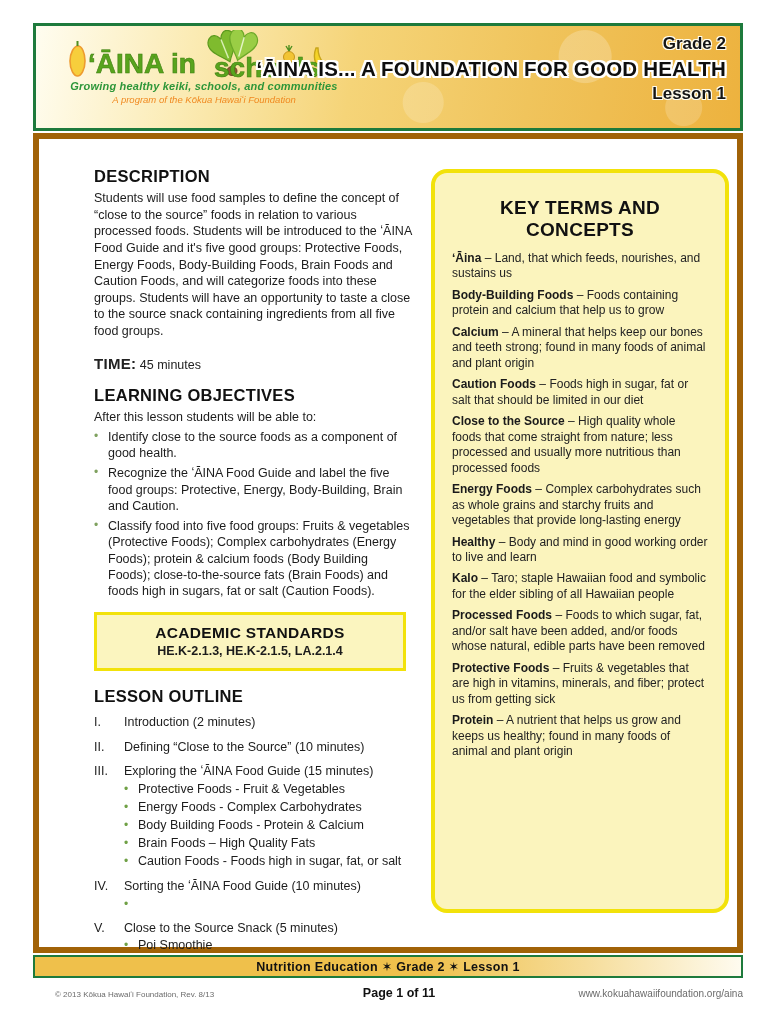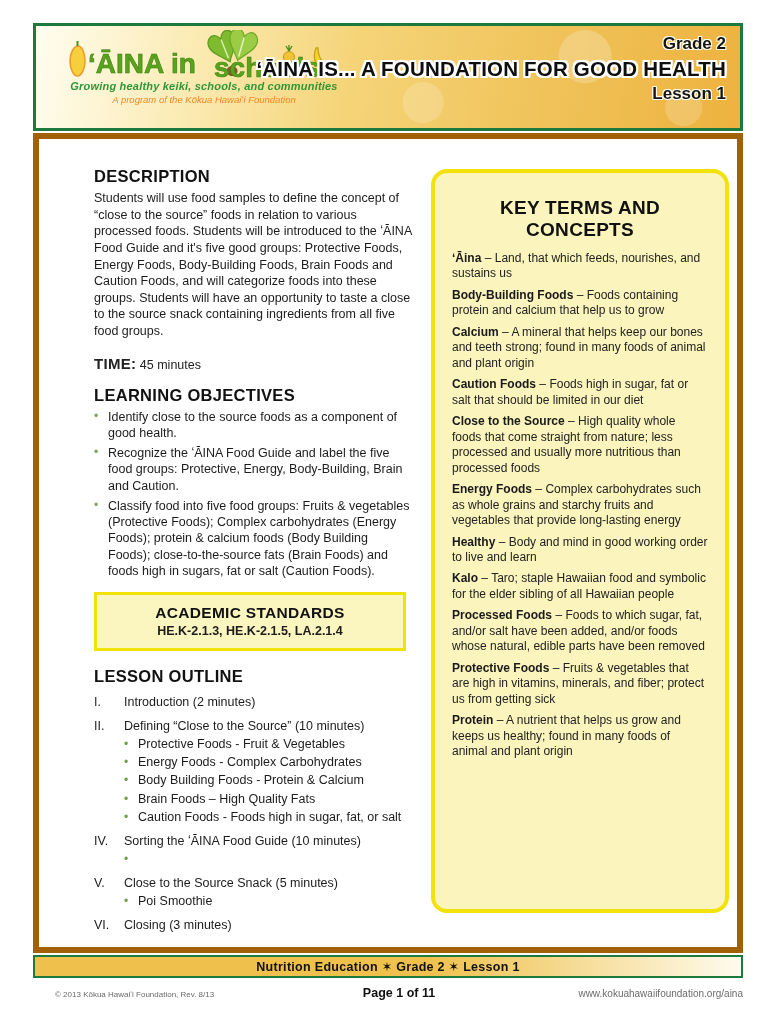--- a/index.html
+++ b/index.html
@@ -154,20 +154,21 @@
     <div class="col-left">
       <h2 class="sec-heading">DESCRIPTION</h2>
       <p class="body-text">Students will use food samples to define the concept of “close to the source” foods in relation to various processed foods. Students will be introduced to the ʻĀINA Food Guide and it's five good groups: Protective Foods, Energy Foods, Body-Building Foods, Brain Foods and Caution Foods, and will categorize foods into these groups. Students will have an opportunity to taste a close to the source snack containing ingredients from all five food groups.</p>
 
       <p class="time-row">
         <span class="time-label">TIME:</span>
         <span>45 minutes</span>
       </p>
 
       <h2 class="sec-heading">LEARNING OBJECTIVES</h2>
+      <p class="obj-intro">After this lesson students will be able to:</p>
       <div class="obj-list">
         <div class="obj-item">
           <span class="bullet">•</span>
           <span>Identify close to the source foods as a component of good health.</span>
         </div>
         <div class="obj-item">
           <span class="bullet">•</span>
           <span>Recognize the ʻĀINA Food Guide and label the five food groups: Protective, Energy, Body-Building, Brain and Caution.</span>
         </div>
         <div class="obj-item">
@@ -187,20 +188,24 @@
         <div class="o-item">
           <span class="o-num">I.</span>
           <span>Introduction (2 minutes)</span>
         </div>
 
         <div class="o-item">
           <span class="o-num">II.</span>
           <span>Defining “Close to the Source” (10 minutes)</span>
         </div>
 
+        <div class="o-item">
+          <span class="o-num">III.</span>
+          <span>Exploring the ʻĀINA Food Guide (15 minutes)</span>
+        </div>
         <div class="o-sub">
           <span class="bullet">•</span>
           <span>Protective Foods - Fruit &amp; Vegetables</span>
         </div>
         <div class="o-sub">
           <span class="bullet">•</span>
           <span>Energy Foods - Complex Carbohydrates</span>
         </div>
         <div class="o-sub">
           <span class="bullet">•</span>

